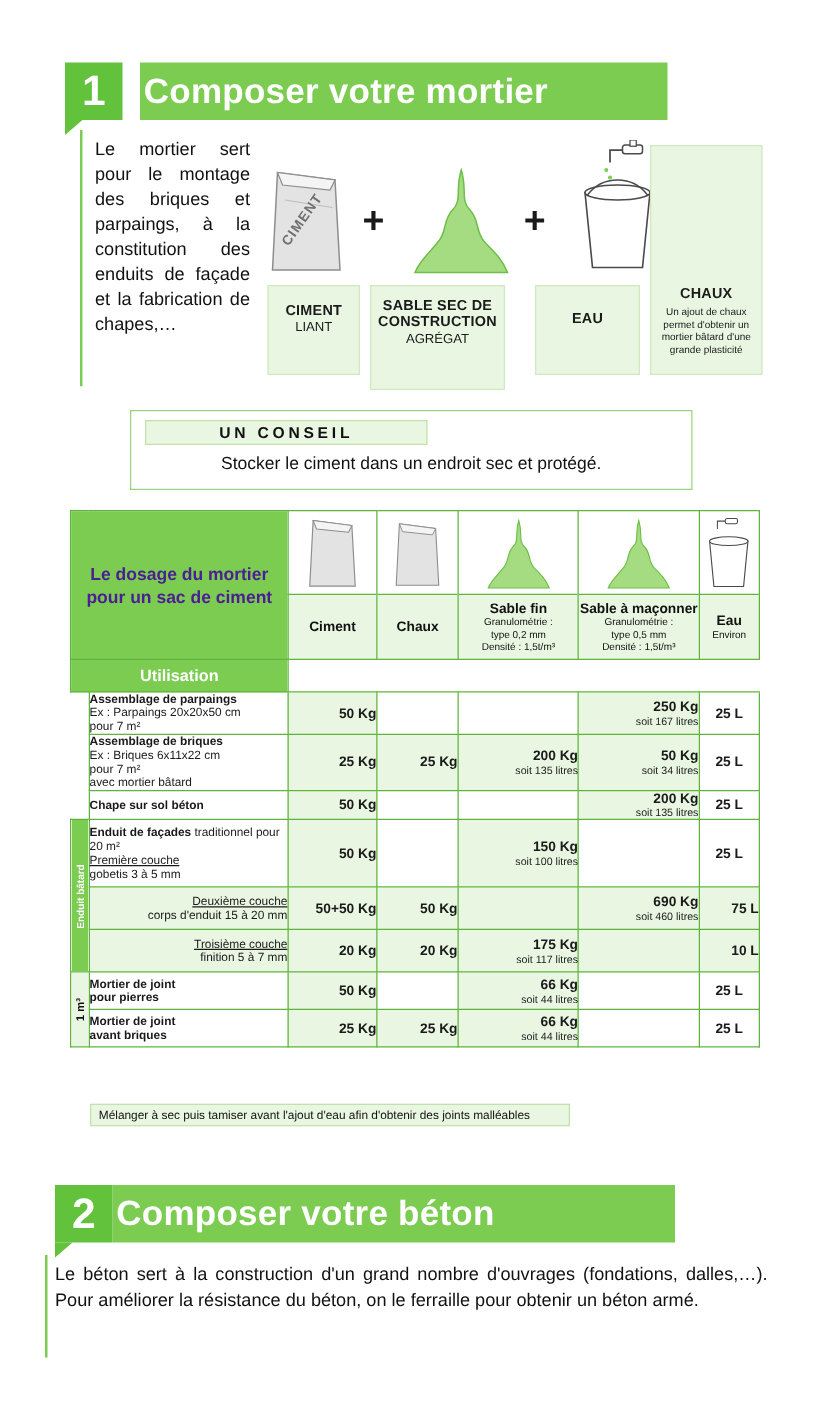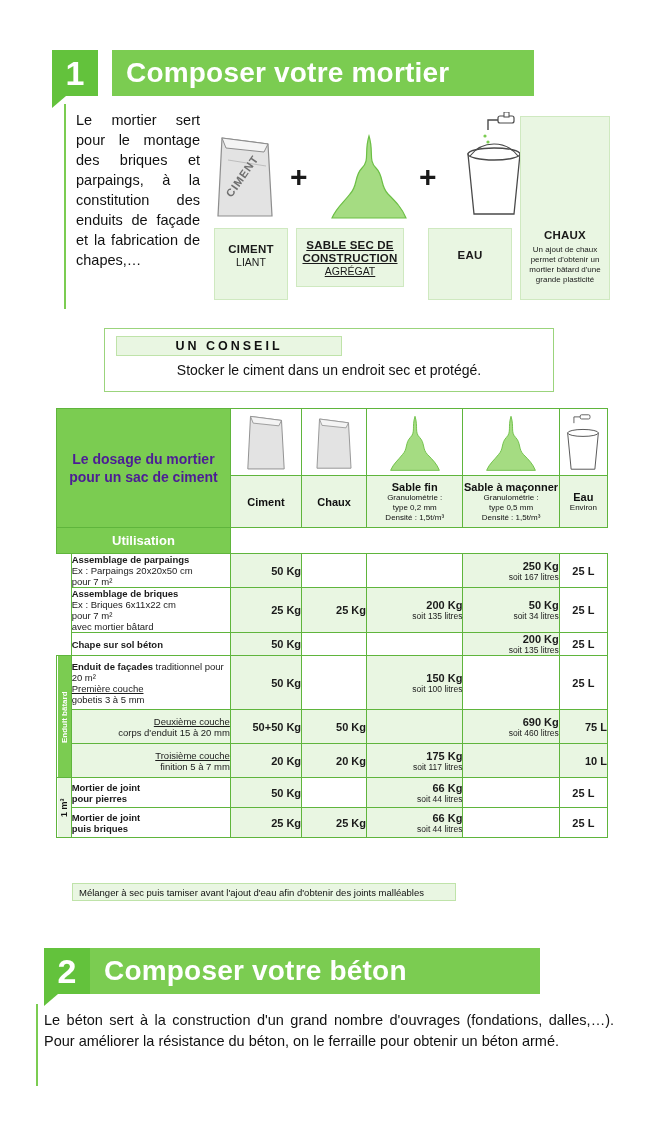--- a/index.html
+++ b/index.html
@@ -23,21 +23,21 @@
     font-family:"Liberation Sans", sans-serif;
     position: relative;
   }
   .num-badge:after {
     content:""; position:absolute; left:0; bottom:-12px;
     border-left: 14px solid #63c23c;
     border-bottom: 12px solid transparent;
   }
   .sect-title-bar {
     height: 46px; background:#7bcc51; color:#ffffff;
-    display:flex; align-items:center; padding-left: 14px;
+    display:flex; align-items:center; padding-left: 3px;
     font-size: 28px; font-weight: bold; letter-spacing: 0.2px;
   }
 
   
   .intro1 {
     position:absolute; left:76px; top:110px; width:124px;
     font-size: 14.5px; line-height: 20px; text-align: justify;
     color:#111;
   }
   .left-rule {
@@ -188,21 +188,21 @@
         <path d="M14 30 L52 36" stroke="#bdbdbd" stroke-width="1"></path>
       </svg>
       <div style="position:absolute; left:8px; top:40px; transform:rotate(-55deg); font-size:10px; color:#6f6f6f; font-weight:bold; letter-spacing:1px;">CHAUX</div>
     </div>
 
     <div class="ing-box" style="left:8px; top:116px; width:74px; height:72px; padding-top:14px;">
       <div class="ing-title">CIMENT</div>
       <div class="ing-sub">LIANT</div>
     </div>
 
-    <div class="ing-box" style="left:90px; top:116px; width:108px; height:59px; padding-top:10px;text-decoration:underline;">
+    <div class="ing-box" style="left:90px; top:116px; width:108px; height:84px; padding-top:10px;">
       <div class="ing-title">SABLE SEC DE CONSTRUCTION</div>
       <div class="ing-sub">AGRÉGAT</div>
     </div>
 
     <div class="ing-box" style="left:222px; top:116px; width:84px; height:72px; padding-top:20px;">
       <div class="ing-title">EAU</div>
       <div class="ing-sub"></div>
     </div>
 
     <div class="ing-box" style="left:314px; top:4px; width:90px; height:184px; padding-top:112px;">
@@ -407,21 +407,21 @@
           <span>66 Kg</span>
           <span class="sm">soit 44 litres</span>
         </td>
         <td class="val plain"></td>
         <td class="val plain">25 L</td>
       </tr>
 
       <tr>
         <td class="row-label plain" style="height:30px;">
           <b>Mortier de joint</b><br>
-          <b>puis briques</b>
+          <b>avant briques</b>
         </td>
         <td class="val shade">25 Kg</td>
         <td class="val shade">25 Kg</td>
         <td class="val shade">
           <span>66 Kg</span>
           <span class="sm">soit 44 litres</span>
         </td>
         <td class="val plain"></td>
         <td class="val plain">25 L</td>
       </tr>

